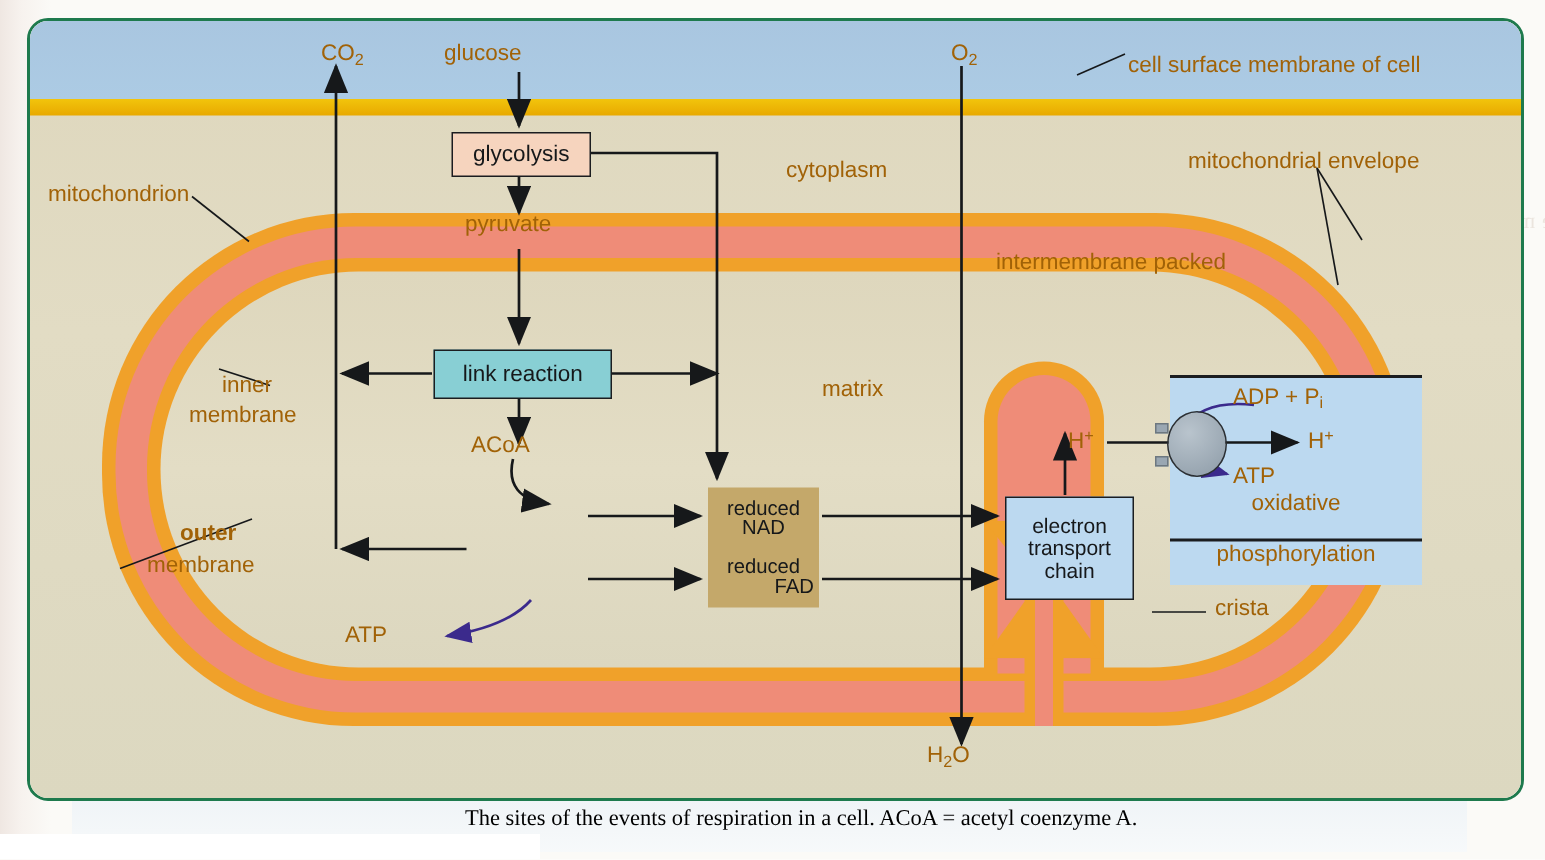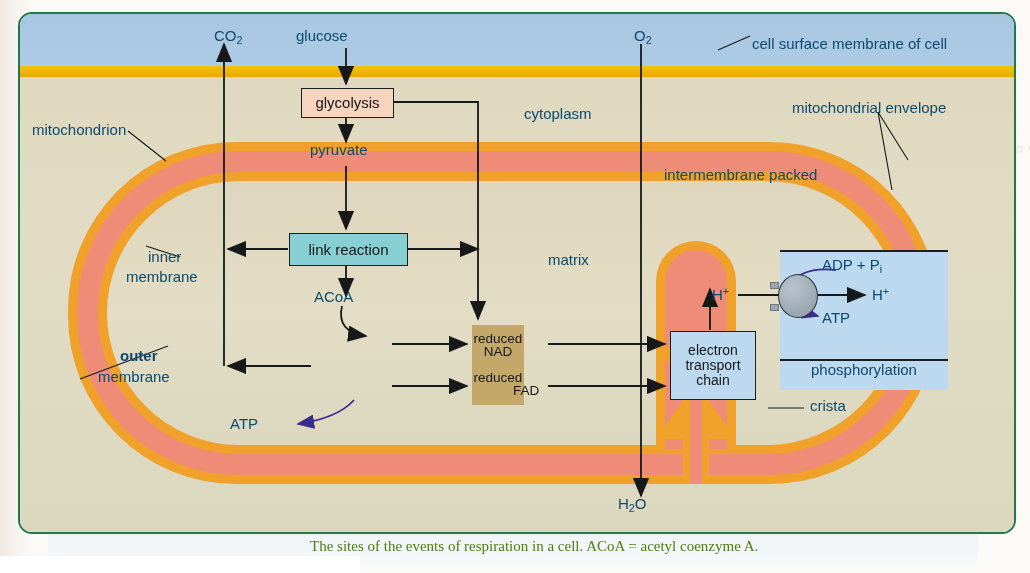--- a/index.html
+++ b/index.html
@@ -53,49 +53,49 @@
   
   #oxpanel{position:absolute;left:760px;top:236px;width:168px;height:140px;
      background:#bcd9f0;}
   #oxpanel .rule{position:absolute;left:0;right:0;height:1.6px;background:#1b1d20;}
 
   
   .box{position:absolute;border:1.4px solid #1b1d20;display:flex;align-items:center;
        justify-content:center;text-align:center;line-height:1.05;}
   #glycolysis{left:281px;top:74px;width:91px;height:28px;background:#f6d4be;font-size:15px;}
   #linkreaction{left:269px;top:219px;width:117px;height:31px;background:#88cfd4;font-size:15px;}
-  #redoxbox{left:452px;top:311px;width:52px;height:80px;background:#c4a86a;border:none;
+  #redoxbox{left:452px;top:311px;width:74px;height:80px;background:#c4a86a;border:none;
             display:block;}
   #redoxbox .rl{position:absolute;left:0;right:0;text-align:center;font-size:13.5px;line-height:1.0;}
   #etc{left:650px;top:317px;width:84px;height:67px;background:#bcd9f0;font-size:14px;
        flex-direction:column;}
 
   
   #krebs{position:absolute;left:292px;top:313px;width:86px;height:78px;
      border:1.5px solid #1b1d20;border-radius:50%;background:#f8f4a6;
      display:flex;flex-direction:column;align-items:center;justify-content:center;
      font-size:15px;line-height:1.18;}
 
   
   #synthase{position:absolute;left:758px;top:260px;width:38px;height:42px;
      border:1.3px solid #2b2f33;border-radius:50%;
      background:radial-gradient(circle at 36% 32%,#b9c4cd,#8d9ba7);}
   .stub{position:absolute;width:7px;height:5px;background:#9aa7b2;border:1px solid #6d7880;}
 
   
-  .lbl{position:absolute;white-space:nowrap;font-size:15px;color:#0c4a6e;line-height:1.12;}
+  .lbl{position:absolute;white-space:nowrap;font-size:15px;color:#a16207;line-height:1.12;}
   .lbl.c{text-align:center;}
   .sub{font-size:.72em;vertical-align:-.28em;}
   .sup{font-size:.72em;vertical-align:.42em;}
 
   
   svg.ov{position:absolute;left:0;top:0;width:994px;height:518px;overflow:visible;}
 
   
-  #caption{position:absolute;left:310px;top:538px;font-size:15px;color:#4d7c0f;
+  #caption{position:absolute;left:310px;top:538px;font-size:15px;color:#000000;
       font-family:"Liberation Serif","DejaVu Serif",serif;white-space:nowrap;}
   #capwash{position:absolute;left:48px;top:534px;width:930px;height:34px;
       background:linear-gradient(180deg,#eef3f7,#f6f9fb);opacity:.85;}
   #capwash2{position:absolute;left:0px;top:556px;width:360px;height:17px;background:#fff;}
 </style>
 </head>
 <body>
 
 <div id="page">
   <div class="ghost" style="left:50px;top:92px;">ATP is formed by the activity of</div>
@@ -254,20 +254,21 @@
   </div>
   <div class="lbl" style="left:852px;top:271px;">
     <span>H</span><span class="sup">+</span>
   </div>
 
   <div class="lbl" style="left:802px;top:243px;">
     <span>ADP + P</span><span class="sub">i</span>
   </div>
   <div class="lbl" style="left:802px;top:296px;">ATP</div>
 
+  <div class="lbl c" style="left:764px;top:314px;width:160px;">oxidative</div>
   <div class="lbl c" style="left:752px;top:348px;width:184px;">phosphorylation</div>
   <div class="lbl" style="left:790px;top:384px;">crista</div>
 
 </div>
 
 <div id="capwash"></div>
 <div id="capwash2"></div>
 <div id="caption">The sites of the events of respiration in a cell. ACoA = acetyl coenzyme A.</div>
 
 </body></html>

